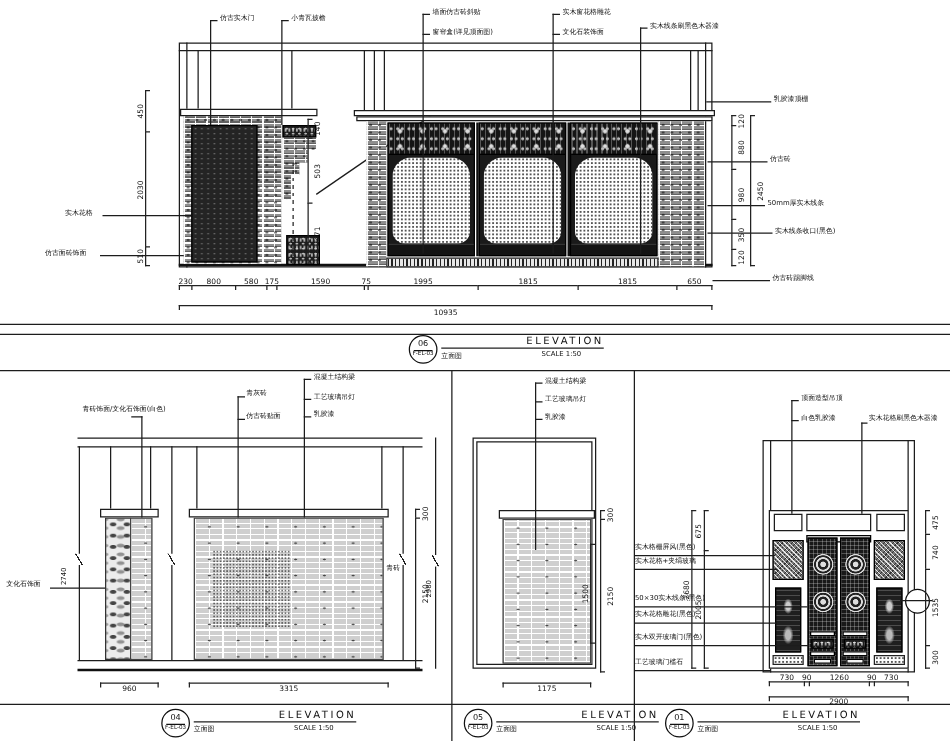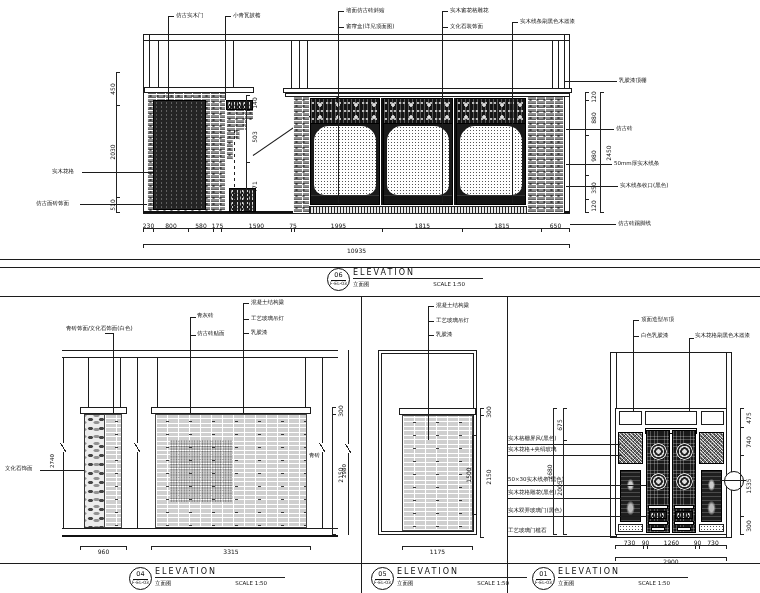--- a/index.html
+++ b/index.html
@@ -71,21 +71,21 @@
     radial-gradient(ellipse 6px 10px at 50% 28%,#ccc 30%,transparent 62%),
     radial-gradient(ellipse 7px 12px at 50% 74%,#bbb 30%,transparent 62%),
     repeating-linear-gradient(0deg,rgba(255,255,255,.2) 0 1px,transparent 1px 4px);
     border:1px solid #000;box-sizing:border-box;}
   .whbar{position:absolute;background:#f4f4f4;border:1px solid #000;box-sizing:border-box;}
   
   .tb{position:absolute;display:flex;gap:3px;align-items:flex-start;}
   .tcirc{width:21px;height:21px;border:1px solid #111;border-radius:50%;display:flex;flex-direction:column;align-items:center;justify-content:center;flex:0 0 auto;background:#fff;}
   .tn{font-size:6.5px;border-bottom:1px solid #111;padding:0 3px;line-height:1.2;}
   .trf{font-size:4.5px;line-height:1.3;}
-  .telev{font-size:8px;letter-spacing:2px;border-bottom:1.5px solid #222;display:block;width:130px;padding-bottom:1px;}
+  .telev{font-size:8px;letter-spacing:2px;border-bottom:1.5px solid #222;display:block;width:130px;padding-bottom:1px;text-align:right;}
   .trow{display:flex;justify-content:space-between;width:112px;font-size:5.5px;padding-top:1.5px;}
   .detc{position:absolute;border:1px solid #111;border-radius:50%;background:#fff;}
 </style>
 </head>
 <body>
 
 <div id="sheet">
 
   <div class="box" style="left:143px;top:34px;width:427px;height:180px;"></div>
   <i class="h" style="left:143px;top:40px;width:427px;"></i>

